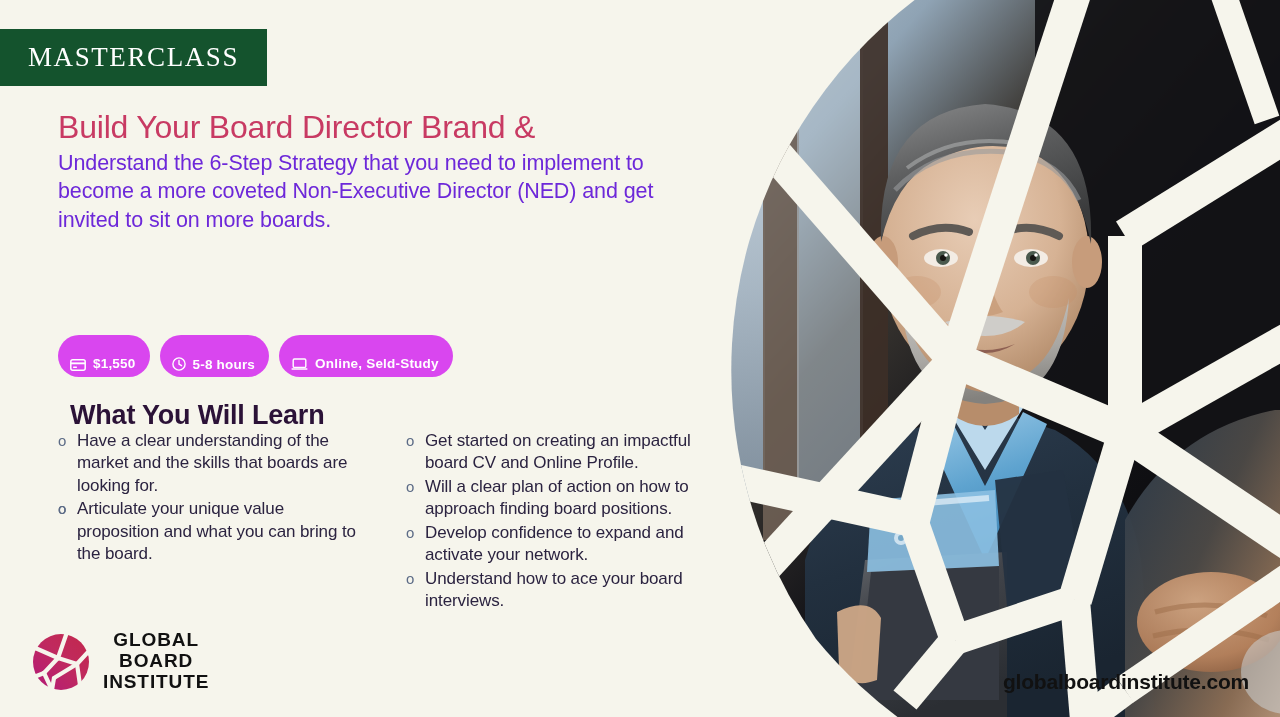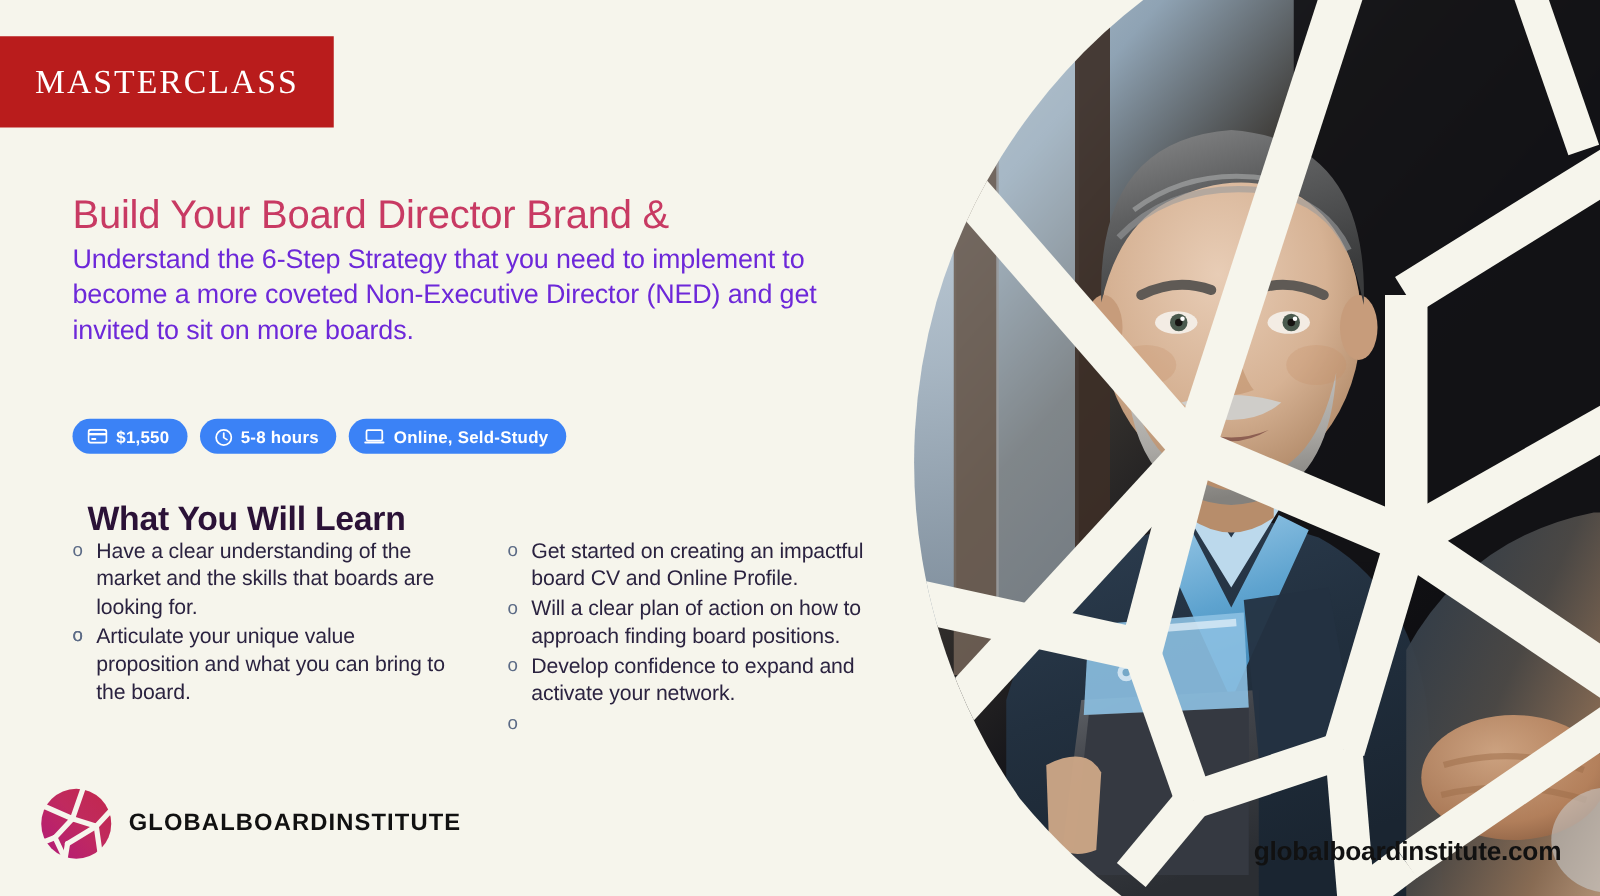--- a/index.html
+++ b/index.html
@@ -28,41 +28,40 @@
     overflow: hidden;
   }
   .photo-svg { display: block; width: 625px; height: 717px; }
 
   
   .masterclass-tag {
     position: absolute;
     left: 0;
     top: 29px;
     width: 267px;
-    height: 73px;
-    background: #b91c1c;
+    height: 57px;
+    background: #14532d;
     display: flex;
     align-items: center;
     justify-content: center;
   }
   .masterclass-tag .label {
     font-family: "Liberation Serif", serif;
     color: #ffffff;
     font-size: 27px;
     letter-spacing: 1.6px;
     line-height: 1;
   }
 
   
   .left-col {
     position: absolute;
     left: 58px;
     top: 110px;
     width: 650px;
-    margin-top: 44px;
   }
   .eyebrow-headline {
     color: #c83a63;
     font-size: 32px;
     font-weight: 400;
     line-height: 1.1;
     letter-spacing: -0.2px;
     margin: 0 0 4px 0;
   }
   .main-headline {
@@ -87,26 +86,26 @@
   .badges {
     position: absolute;
     left: 58px;
     top: 335px;
     display: flex;
     gap: 10px;
     align-items: center;
   }
   .badge {
     display: inline-flex;
-    align-items: flex-start;
+    align-items: flex-end;
     gap: 7px;
-    background: #3b82f6;
+    background: #d946ef;
     color: #ffffff;
     border-radius: 999px;
-    padding: 8px 14px 6px 12px;
+    padding: 22px 14px 6px 12px;
     font-size: 13.5px;
     font-weight: 700;
     letter-spacing: 0.2px;
     white-space: nowrap;
     line-height: 1;
   }
   .badge svg { display: block; flex: 0 0 auto; }
 
   
   .learn-title {
@@ -157,22 +156,23 @@
     position: absolute;
     left: 32px;
     top: 630px;
     display: flex;
     align-items: center;
     gap: 13px;
   }
   .logo-mark { width: 58px; height: 58px; display: block; }
   .logo-wordmark {
     display: flex;
-    flex-direction: row;
+    flex-direction: column;
     line-height: 1.0;
+    text-align: center;
   }
   .logo-wordmark span {
     color: #111111;
     font-size: 19px;
     font-weight: 700;
     letter-spacing: 0.9px;
     margin-bottom: 2px;
   }
 
   
@@ -442,20 +442,21 @@
         <li class="learn-item">
           <span class="bullet">o</span>
           <span>Will a clear plan of action on how to approach finding board positions.</span>
         </li>
         <li class="learn-item">
           <span class="bullet">o</span>
           <span>Develop confidence to expand and activate your network.</span>
         </li>
         <li class="learn-item">
           <span class="bullet">o</span>
+          <span>Understand how to ace your board interviews.</span>
         </li>
       </ul>
     </div>
 
   </div>
 
   <div class="logo">
     <span>
       <svg class="logo-mark" viewBox="0 0 58 58" aria-hidden="true">
         <defs>

